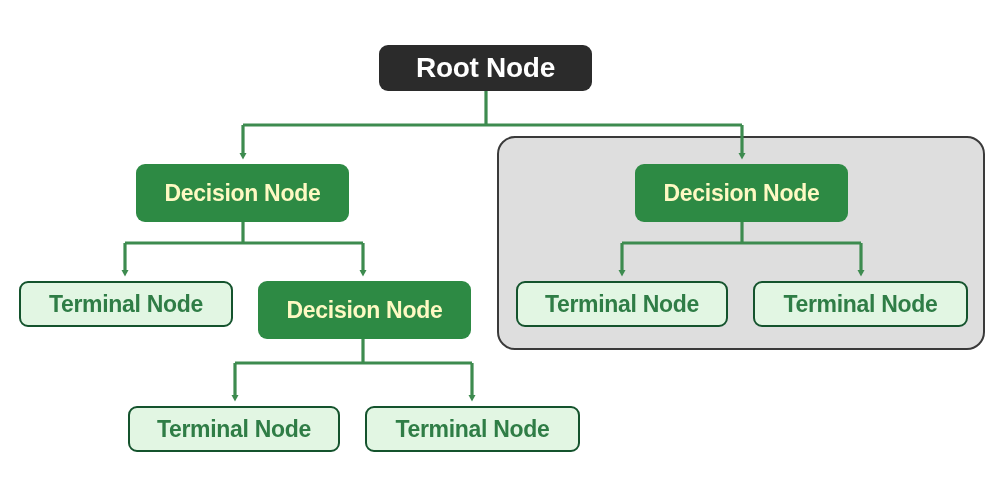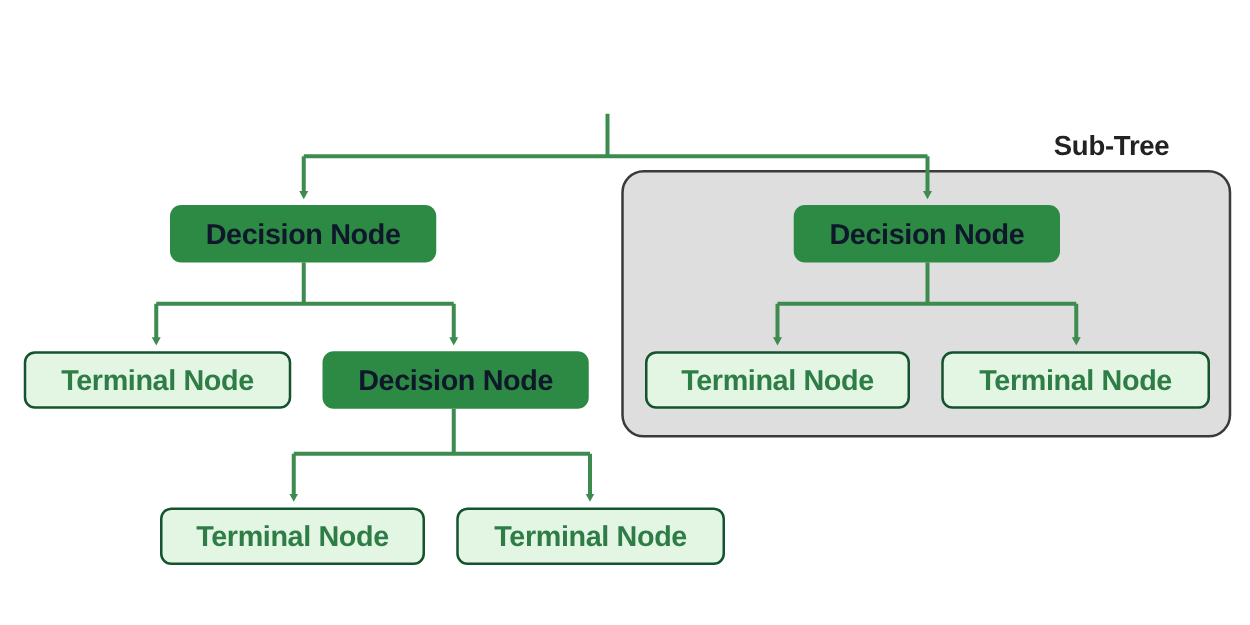--- a/index.html
+++ b/index.html
@@ -59,24 +59,24 @@
     color: #ffffff;
     border-radius: 9px;
     font-size: 28px;
     left: 379px;
     top: 45px;
     width: 213px;
     height: 46px;
   }
   .node-decision {
     background: #2d8a44;
-    color: #0f172a;
+    color: #fef9c3;
     border-radius: 9px;
     font-size: 23px;
-    height: 46px;
+    height: 58px;
   }
   .node-terminal {
     background: #e2f6e3;
     color: #2f7d46;
     border: 2px solid #14532d;
     border-radius: 9px;
     font-size: 23px;
     height: 46px;
   }
   .d-left   { left: 136px; top: 164px; width: 213px; }
@@ -118,22 +118,22 @@
       <path d="M235,363 L235,398" marker-end="url(#arrow)"></path>
       <path d="M472,363 L472,398" marker-end="url(#arrow)"></path>
 
       <path d="M742,210 L742,243"></path>
       <path d="M622,243 L861,243"></path>
       <path d="M622,243 L622,273" marker-end="url(#arrow)"></path>
       <path d="M861,243 L861,273" marker-end="url(#arrow)"></path>
     </g>
   </svg>
 
-  <div class="subtree-label">Sub-Tree</div>
 
+  <div class="node node-root">Root Node</div>
 
   <div class="node node-decision d-left">Decision Node</div>
 
   <div class="node node-decision d-right">Decision Node</div>
 
   <div class="node node-terminal t-l1">Terminal Node</div>
 
   <div class="node node-decision d-mid">Decision Node</div>
 
   <div class="node node-terminal t-s1">Terminal Node</div>

